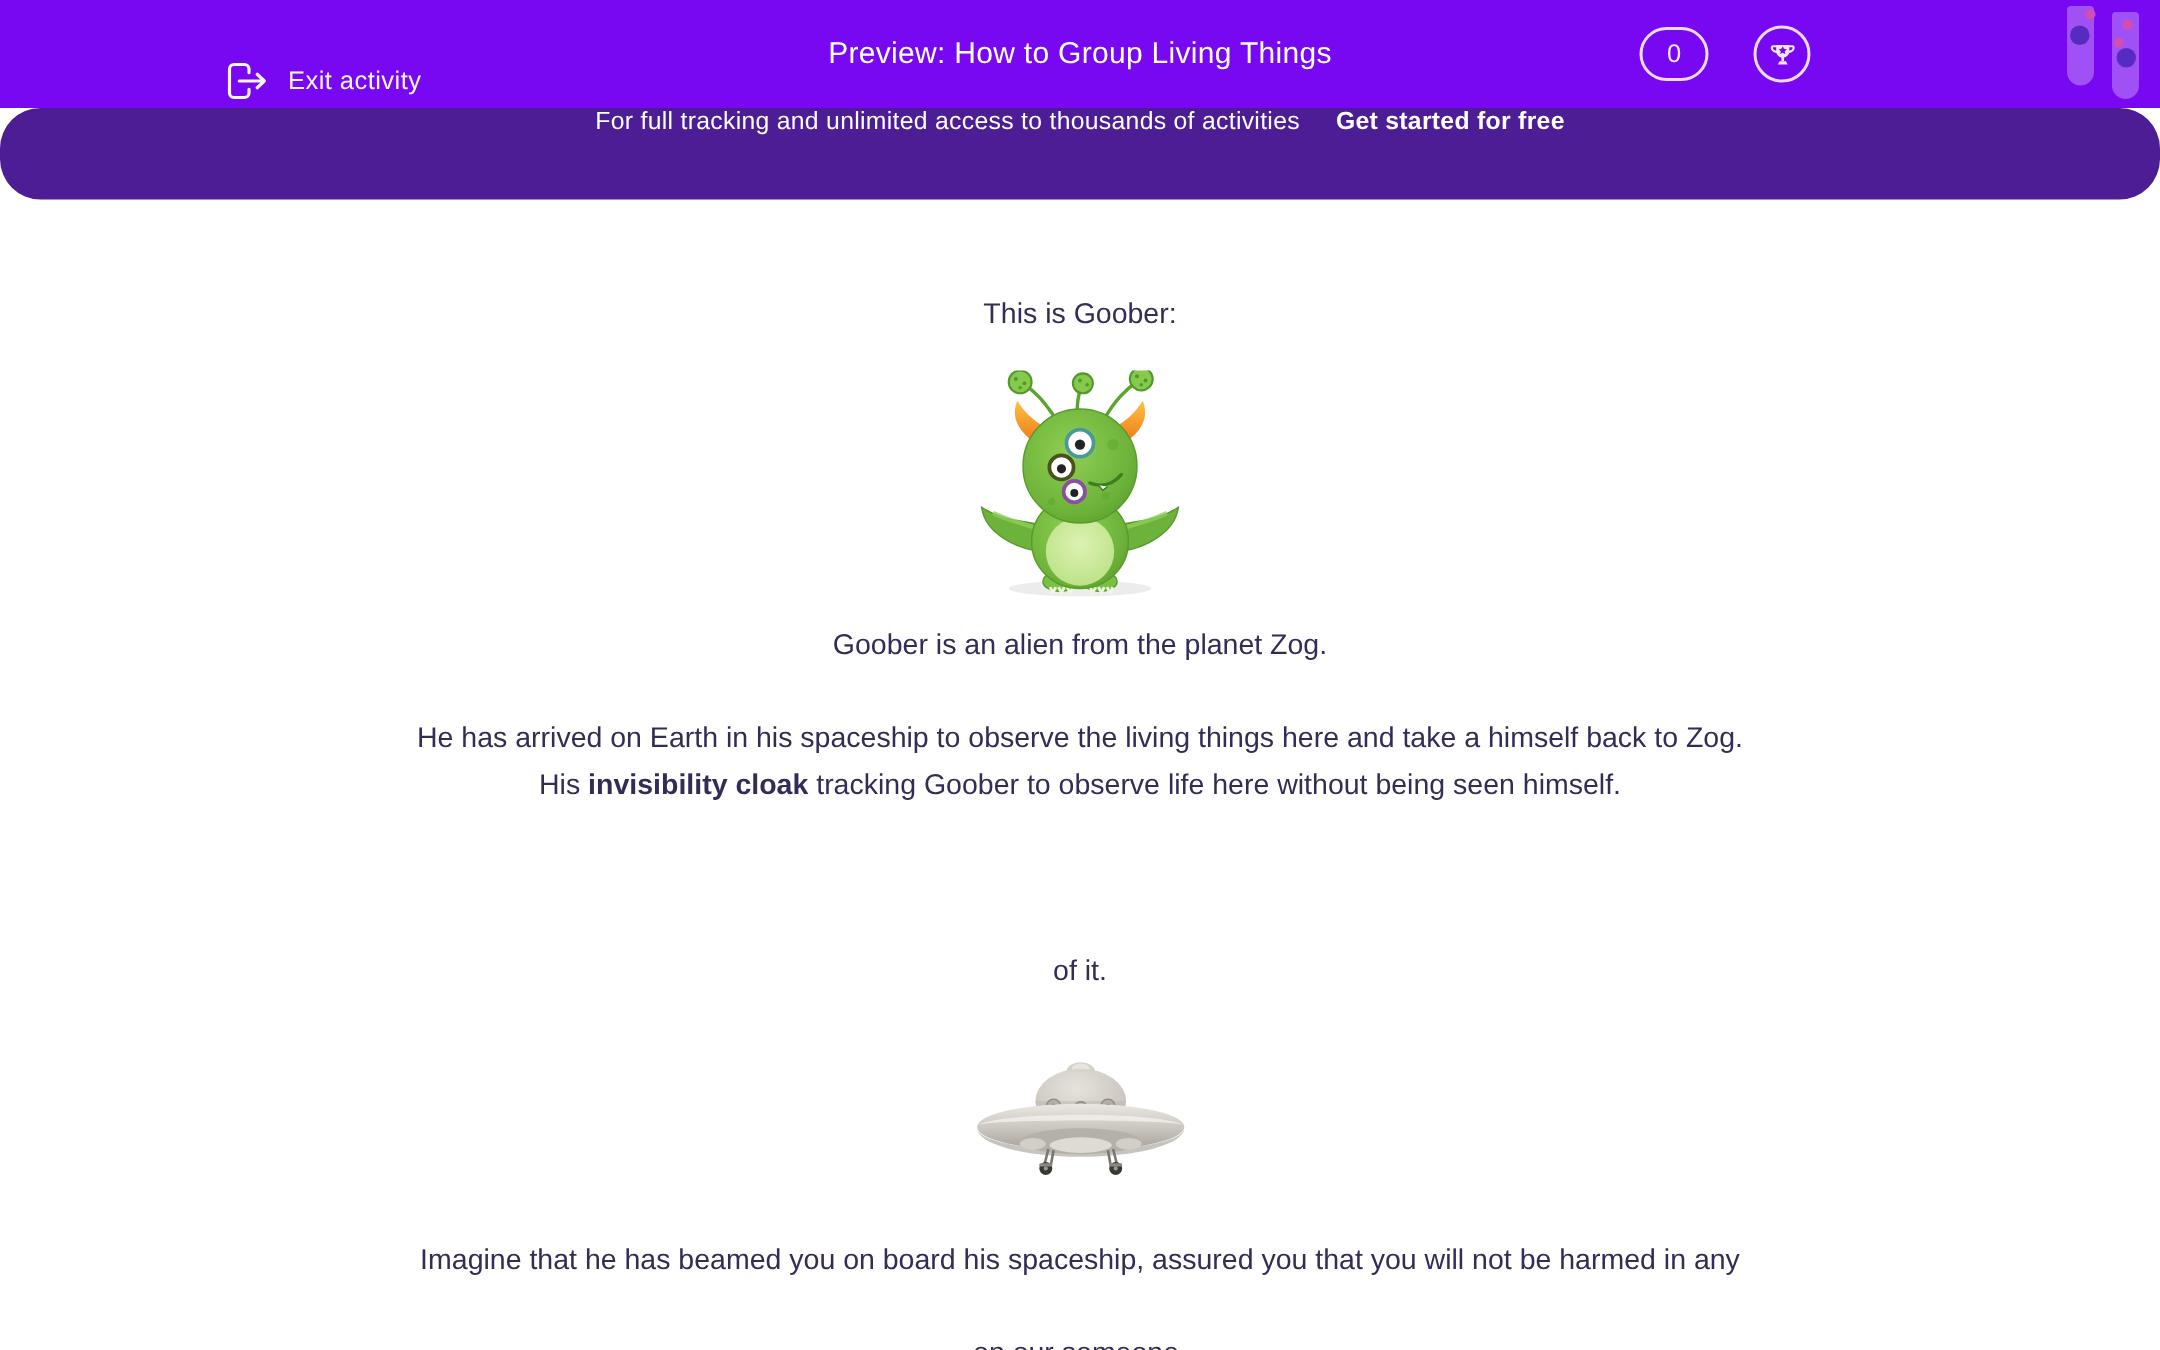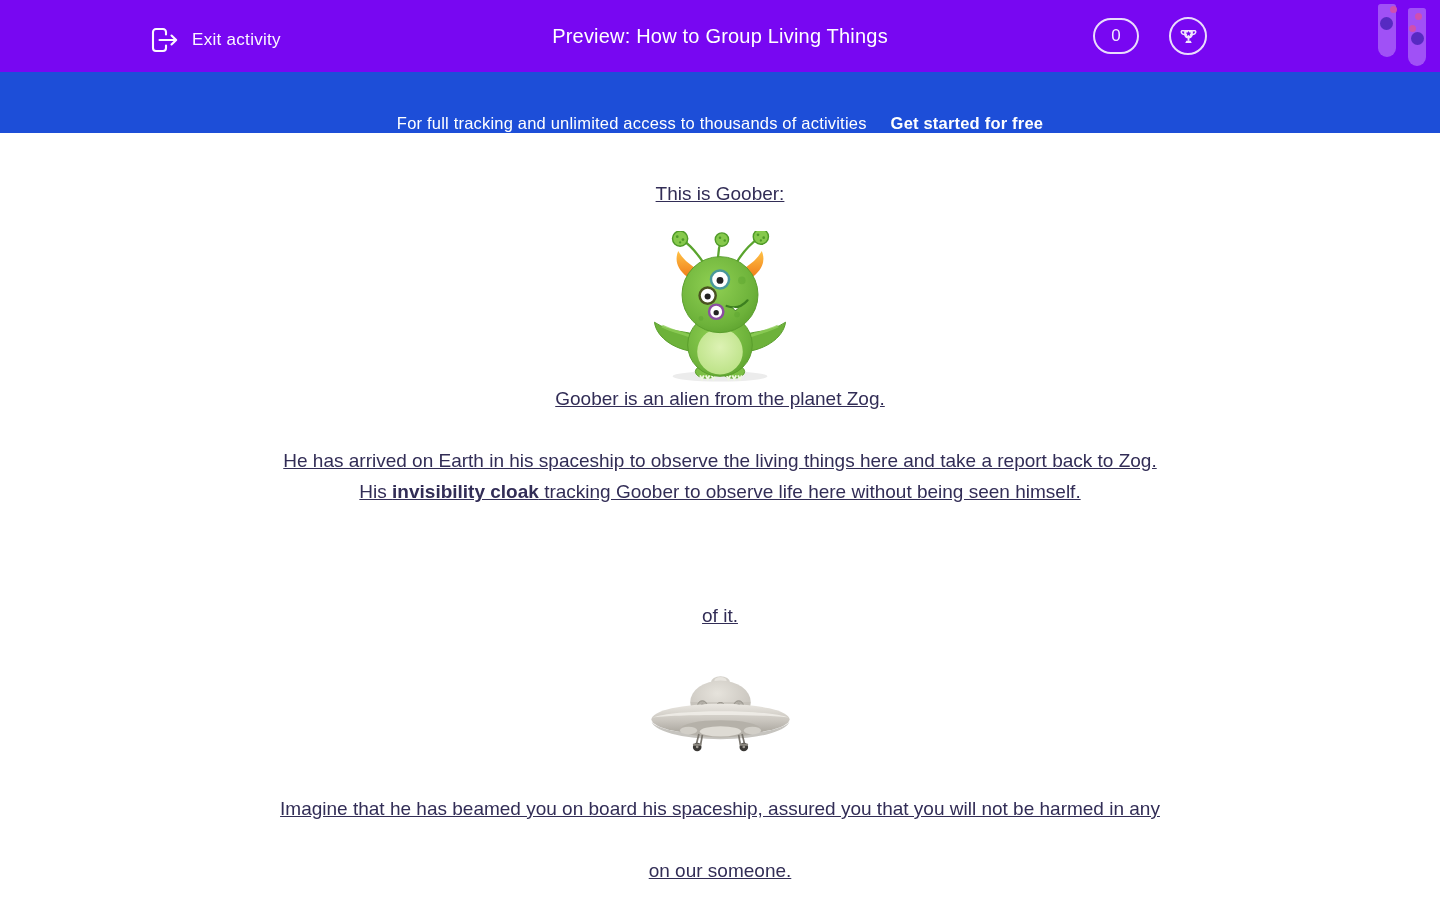--- a/index.html
+++ b/index.html
@@ -9,21 +9,21 @@
     background: #ffffff;
     font-family: "Liberation Sans", sans-serif;
   }
 
   
   .header {
     position: relative; height: 72px; background: #7807f2;
     color: #ffffff; display: flex; align-items: center;
   }
   .exit-btn {
-    position: absolute; left: 150px; top: 4px; height: 72px;
+    position: absolute; left: 150px; top: 18px; height: 72px;
     display: flex; align-items: center; gap: 12px;
     cursor: pointer; font-size: 17px; color: #fbf7ff; letter-spacing: .3px;
   }
   .header-title {
     width: 100%; text-align: center;
     font-size: 20px; font-weight: 400; letter-spacing: .2px;
   }
   .header-controls {
     position: absolute; right: 233px; top: 0; height: 72px;
     display: flex; align-items: center; gap: 30px;
@@ -49,32 +49,32 @@
   .bubble-dark { width: 13px; height: 13px; background: #4a23b8; opacity: .85; }
   .bubble-pink { width: 7px; height: 7px; background: #d04fb0; }
   .t1-pink { top: 2px; right: -1px; }
   .t1-dark { top: 13px; left: 2px; }
   .t2-pink-a { top: 5px; left: 7px; }
   .t2-pink-b { top: 17px; left: 1px; }
   .t2-dark { top: 24px; left: 3px; }
 
   
   .banner {
-    height: 61px; background: #1d4ed8; color: #ffffff;
-    display: flex; align-items: flex-end; justify-content: center;
-    font-size: 16.5px; letter-spacing: .2px;
+    height: 61px; background: #4c1d95; color: #ffffff;
+    display: flex; align-items: flex-start; justify-content: center;
+    font-size: 16.5px; letter-spacing: .2px; border-radius: 27px;
   }
   .banner-cta { font-weight: 700; margin-left: 24px; cursor: pointer; }
 
   
   .content {
     text-align: center; color: #322d56;
     font-size: 19px; line-height: 31px; font-weight: 500;
   }
-  .content p { max-width: 1140px; margin: 0 auto; text-decoration: underline; }
+  .content p { max-width: 1140px; margin: 16px auto; }
   .intro    { padding-top: 45px; }
   .fig      { margin: 0 auto; display: flex; justify-content: center; }
   .fig-alien { margin-top: 22px; height: 152px; }
   .fig-ufo   { margin-top: 40px; height: 82px; }
   .caption  { margin-top: 27px; }
   .para     { margin-top: 31px !important; }
   .imagine  { margin-top: 40px !important; }
   strong { font-weight: 700; }
 </style>
 </head>
@@ -199,21 +199,21 @@
       <circle cx="71" cy="86" r="2.8" fill="#222222"></circle>
 
       <path d="M82 79 C90 82 98 80 104 73" stroke="#3c7f1f" stroke-width="2.4" fill="none" stroke-linecap="round"></path>
       <path d="M88 80.5 l3 3.5 3.5 -2.5" fill="#ffffff" stroke="#3c7f1f" stroke-width="1"></path>
     </svg>
   </figure>
 
   <p class="caption">Goober is an alien from the planet Zog.</p>
 
   <p class="para">
-    <span>He has arrived on Earth in his spaceship to observe the living things here and take a report back to Zog.</span><br>
+    <span>He has arrived on Earth in his spaceship to observe the living things here and take a himself back to Zog.</span><br>
     <span>His </span><strong>invisibility cloak</strong><span> tracking Goober to observe life here without being seen himself.</span>
   </p>
 
   <p class="para">
     <br>
     <br>
     <span>of it.</span>
   </p>
 
   <figure class="fig fig-ufo" style="margin:40px auto 0;">

